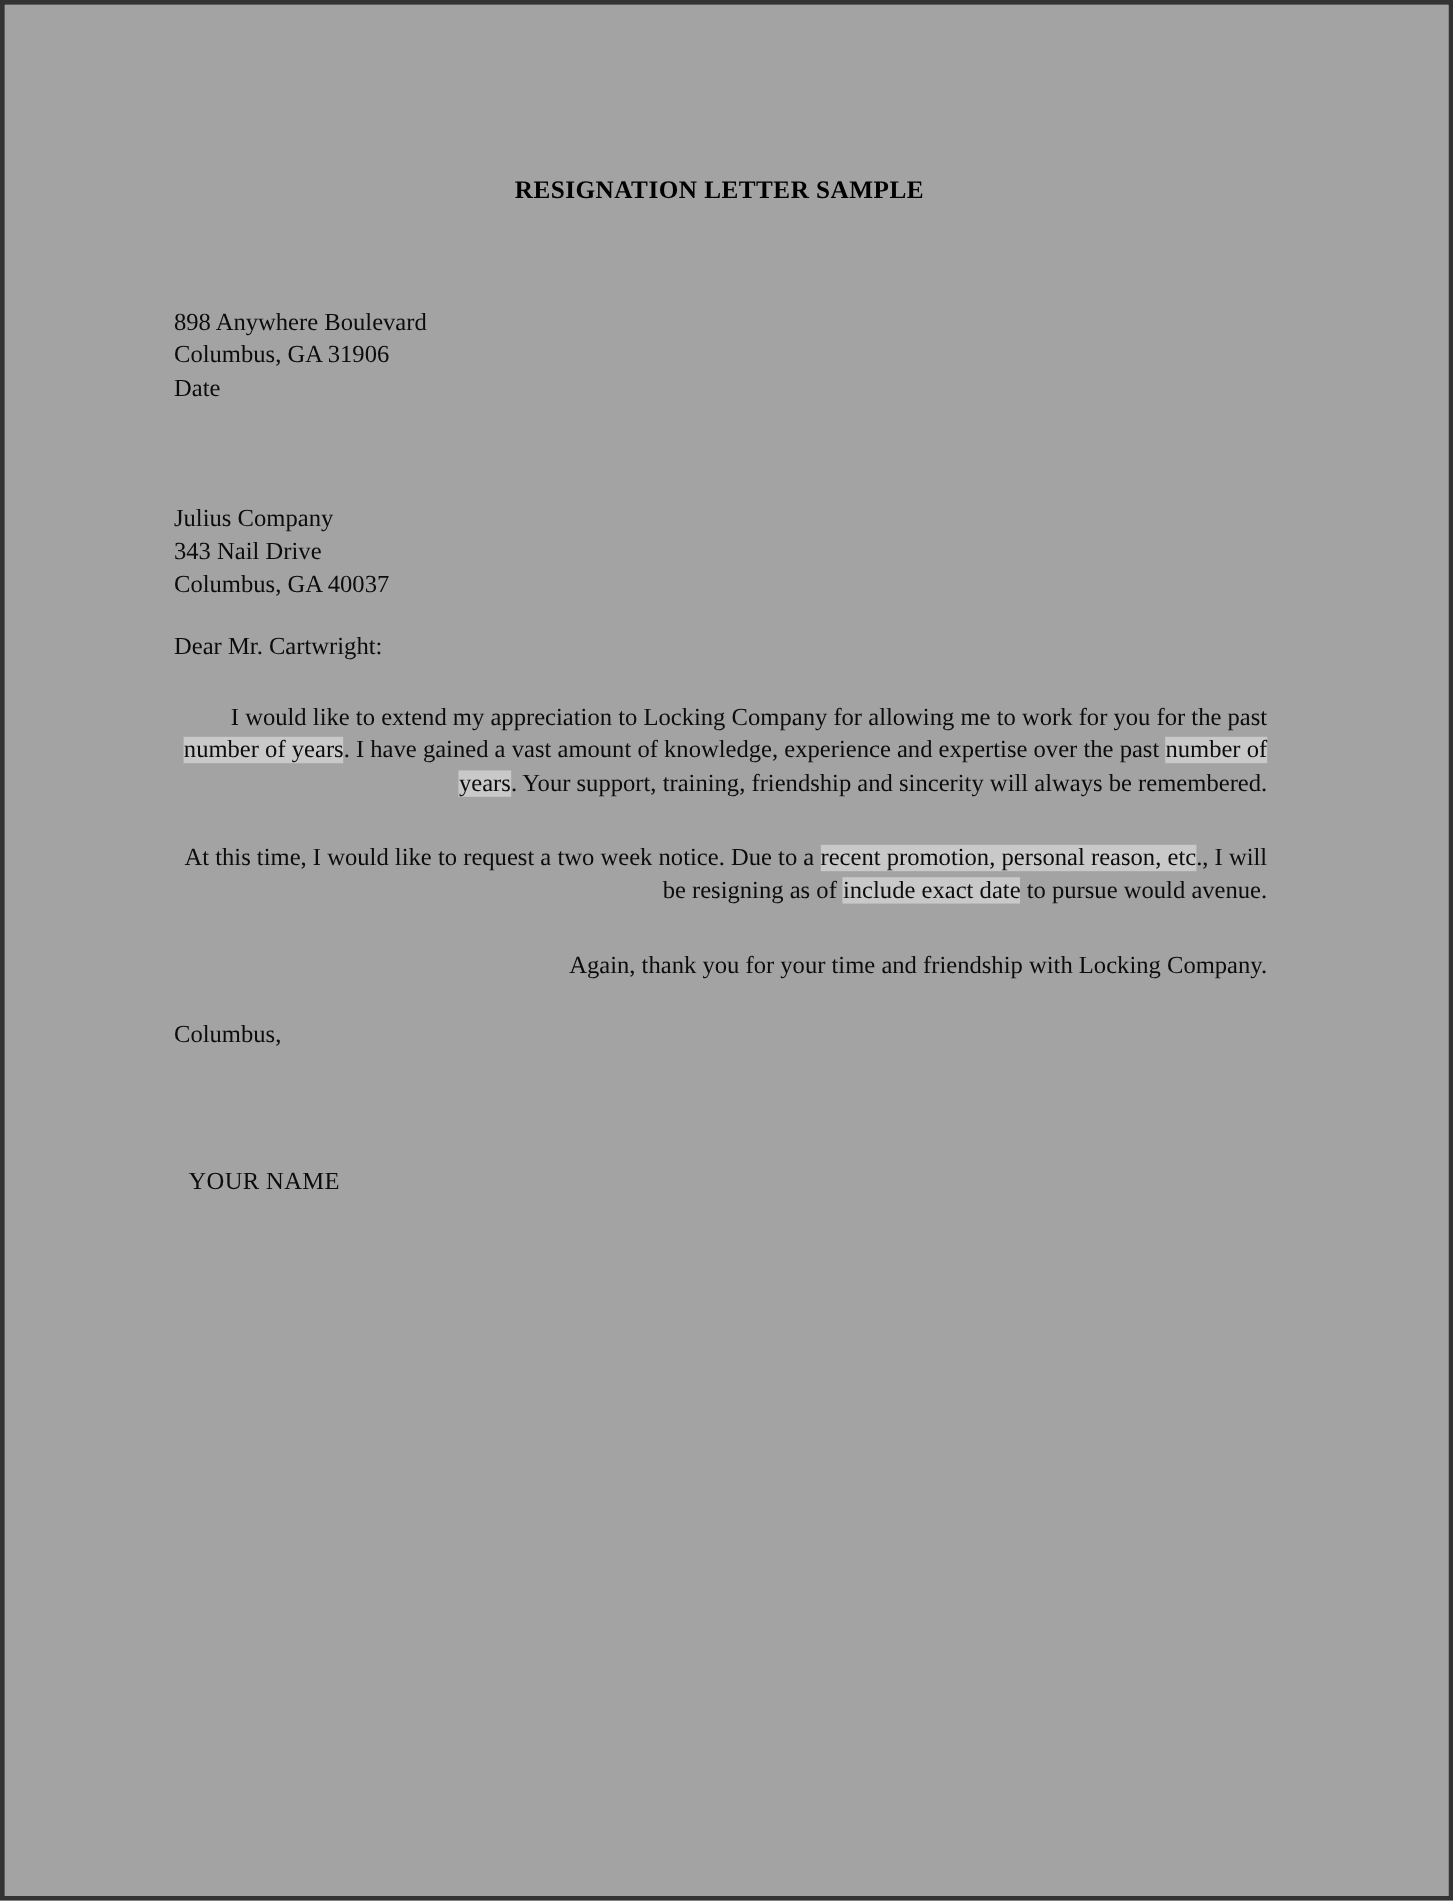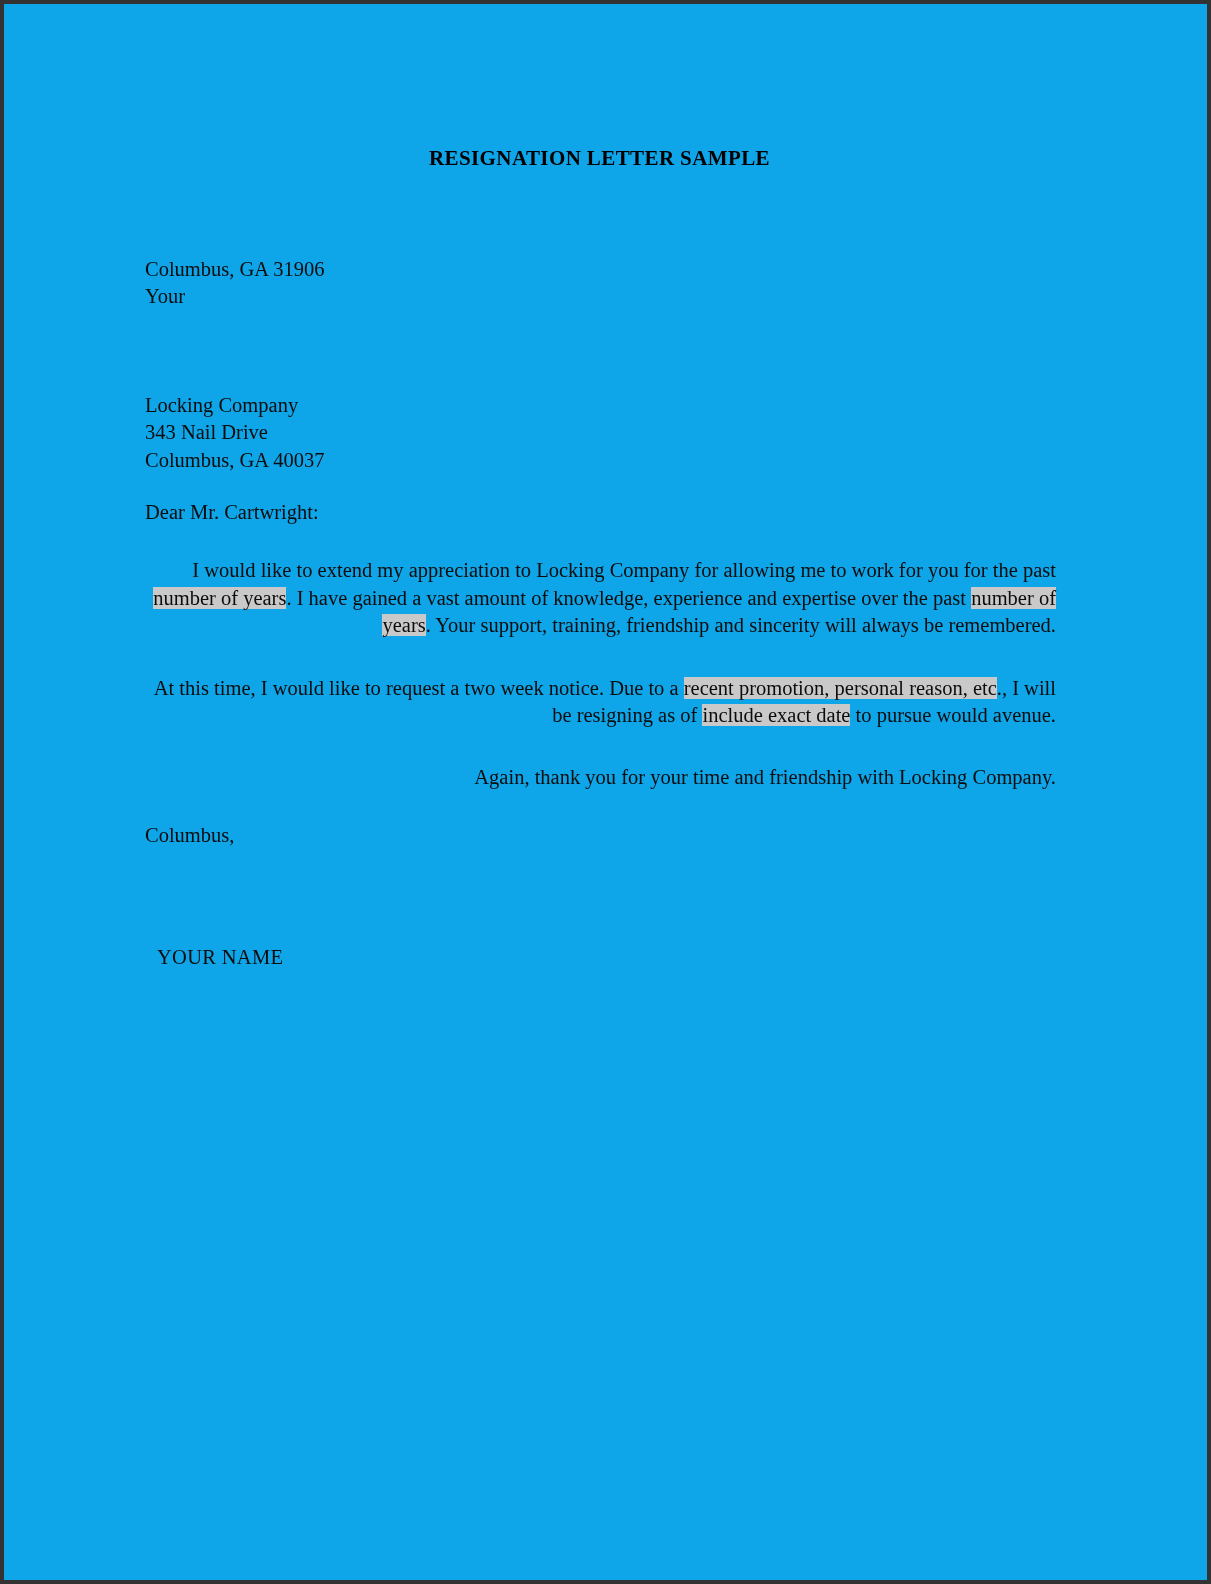--- a/index.html
+++ b/index.html
@@ -23,21 +23,21 @@
   }
 
   .sheet {
     position: absolute;
     left: 0;
     top: 0;
     width: 100%;
     height: 100%;
     box-sizing: border-box;
     padding: 0;
-    background: #0ea5e9;
+    background: #a3a3a3;
   }
 
   
   .letter-title {
     position: absolute;
     left: 0;
     right: 0;
     top: 143px;
     text-align: center;
     font-weight: bold;
@@ -107,28 +107,29 @@
 <body>
 
 <div class="page">
   <div class="sheet">
 
     <div class="letter-title">RESIGNATION LETTER SAMPLE</div>
 
     <div class="body-col">
 
       <div class="addr-block">
+        <span class="addr-line">898 Anywhere Boulevard</span>
         <span class="addr-line">Columbus, GA 31906</span>
-        <span class="addr-line">Your</span>
+        <span class="addr-line">Date</span>
       </div>
 
       <div class="gap-after-sender"></div>
 
       <div class="addr-block">
-        <span class="addr-line">Locking Company</span>
+        <span class="addr-line">Julius Company</span>
         <span class="addr-line">343 Nail Drive</span>
         <span class="addr-line">Columbus, GA 40037</span>
       </div>
 
       <div class="gap-after-recipient"></div>
 
       <p class="salutation">Dear Mr. Cartwright:</p>
 
       <div class="gap-para"></div>
 

